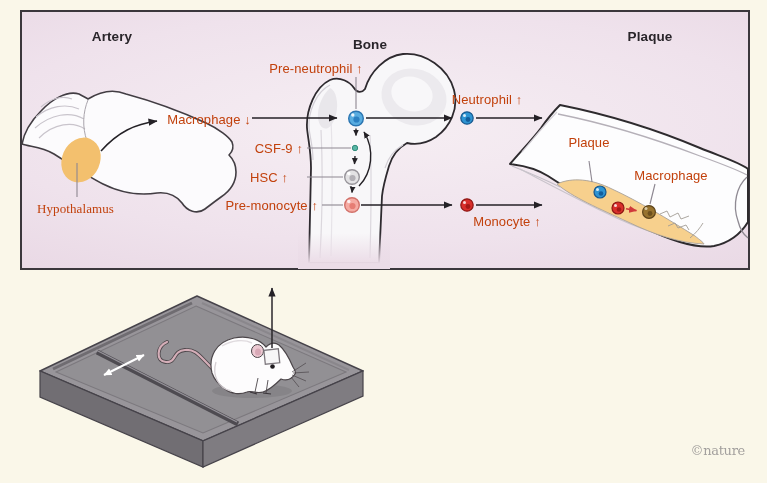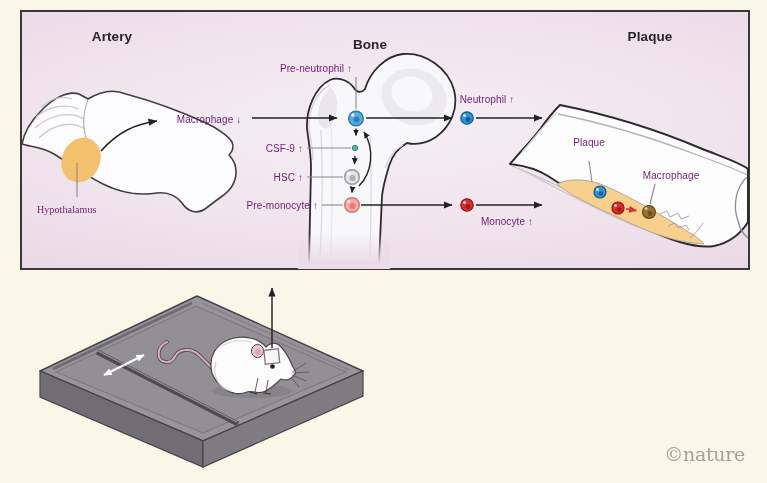--- a/index.html
+++ b/index.html
@@ -10,30 +10,30 @@
   }
   .panel{
     position:absolute;left:20px;top:10px;width:726px;height:256px;
     border:2px solid #3b373c;
     background:radial-gradient(ellipse 120% 100% at 50% 45%, #f6eef3 0%, #efe2ec 45%, #e7d5e2 80%, #dfcbdb 100%);
     z-index:1;
   }
   svg.art{position:absolute;left:0;top:0;z-index:2;pointer-events:none;}
   .lbl{
     position:absolute;z-index:3;white-space:nowrap;
-    font-size:10px;color:#701a75;transform:translate(-50%,-50%);
+    font-size:13px;color:#c2410c;transform:translate(-50%,-50%);
     letter-spacing:.1px;
   }
   .lbl.right{transform:translate(-100%,-50%);}
   .lbl.left{transform:translate(0,-50%);font-family:Liberation Serif, serif;}
   .hdr{font-weight:bold;font-size:13.5px;color:#29252a;}
   .credit{
     position:absolute;right:22px;top:443px;z-index:3;
     font-family:"DejaVu Serif","Liberation Serif",serif;
-    font-size:19px;color:#a3a09e;letter-spacing:-.3px;
+    font-size:13px;color:#a3a09e;letter-spacing:-.3px;
   }
 </style>
 </head>
 <body>
 
 <div class="panel"></div>
 
 <svg class="art" width="767" height="483" viewBox="0 0 767 483">
   <defs>
     <marker id="mA" viewBox="0 0 10 8" markerWidth="10" markerHeight="8" refX="8.5" refY="4" orient="auto" markerUnits="userSpaceOnUse">
@@ -214,20 +214,20 @@
 </svg>
 
 <div class="lbl hdr" style="left:112px;top:36px">Artery</div>
 <div class="lbl hdr" style="left:370px;top:44px">Bone</div>
 <div class="lbl hdr" style="left:650px;top:36px">Plaque</div>
 
 <div class="lbl left" style="left:37px;top:209px">Hypothalamus</div>
 <div class="lbl" style="left:209px;top:119px">Macrophage ↓</div>
 <div class="lbl" style="left:316px;top:68px">Pre-neutrophil ↑</div>
 <div class="lbl right" style="left:303px;top:148px">CSF-9 ↑</div>
-<div class="lbl right" style="left:303px;top:177px">HSC ↑</div>
+<div class="lbl right" style="left:288px;top:177px">HSC ↑</div>
 <div class="lbl right" style="left:318px;top:205px">Pre-monocyte ↑</div>
 <div class="lbl" style="left:487px;top:99px">Neutrophil ↑</div>
 <div class="lbl" style="left:507px;top:221px">Monocyte ↑</div>
 <div class="lbl" style="left:589px;top:142px">Plaque</div>
 <div class="lbl" style="left:671px;top:175px">Macrophage</div>
 
 <div class="credit">©nature</div>
 
 </body></html>

